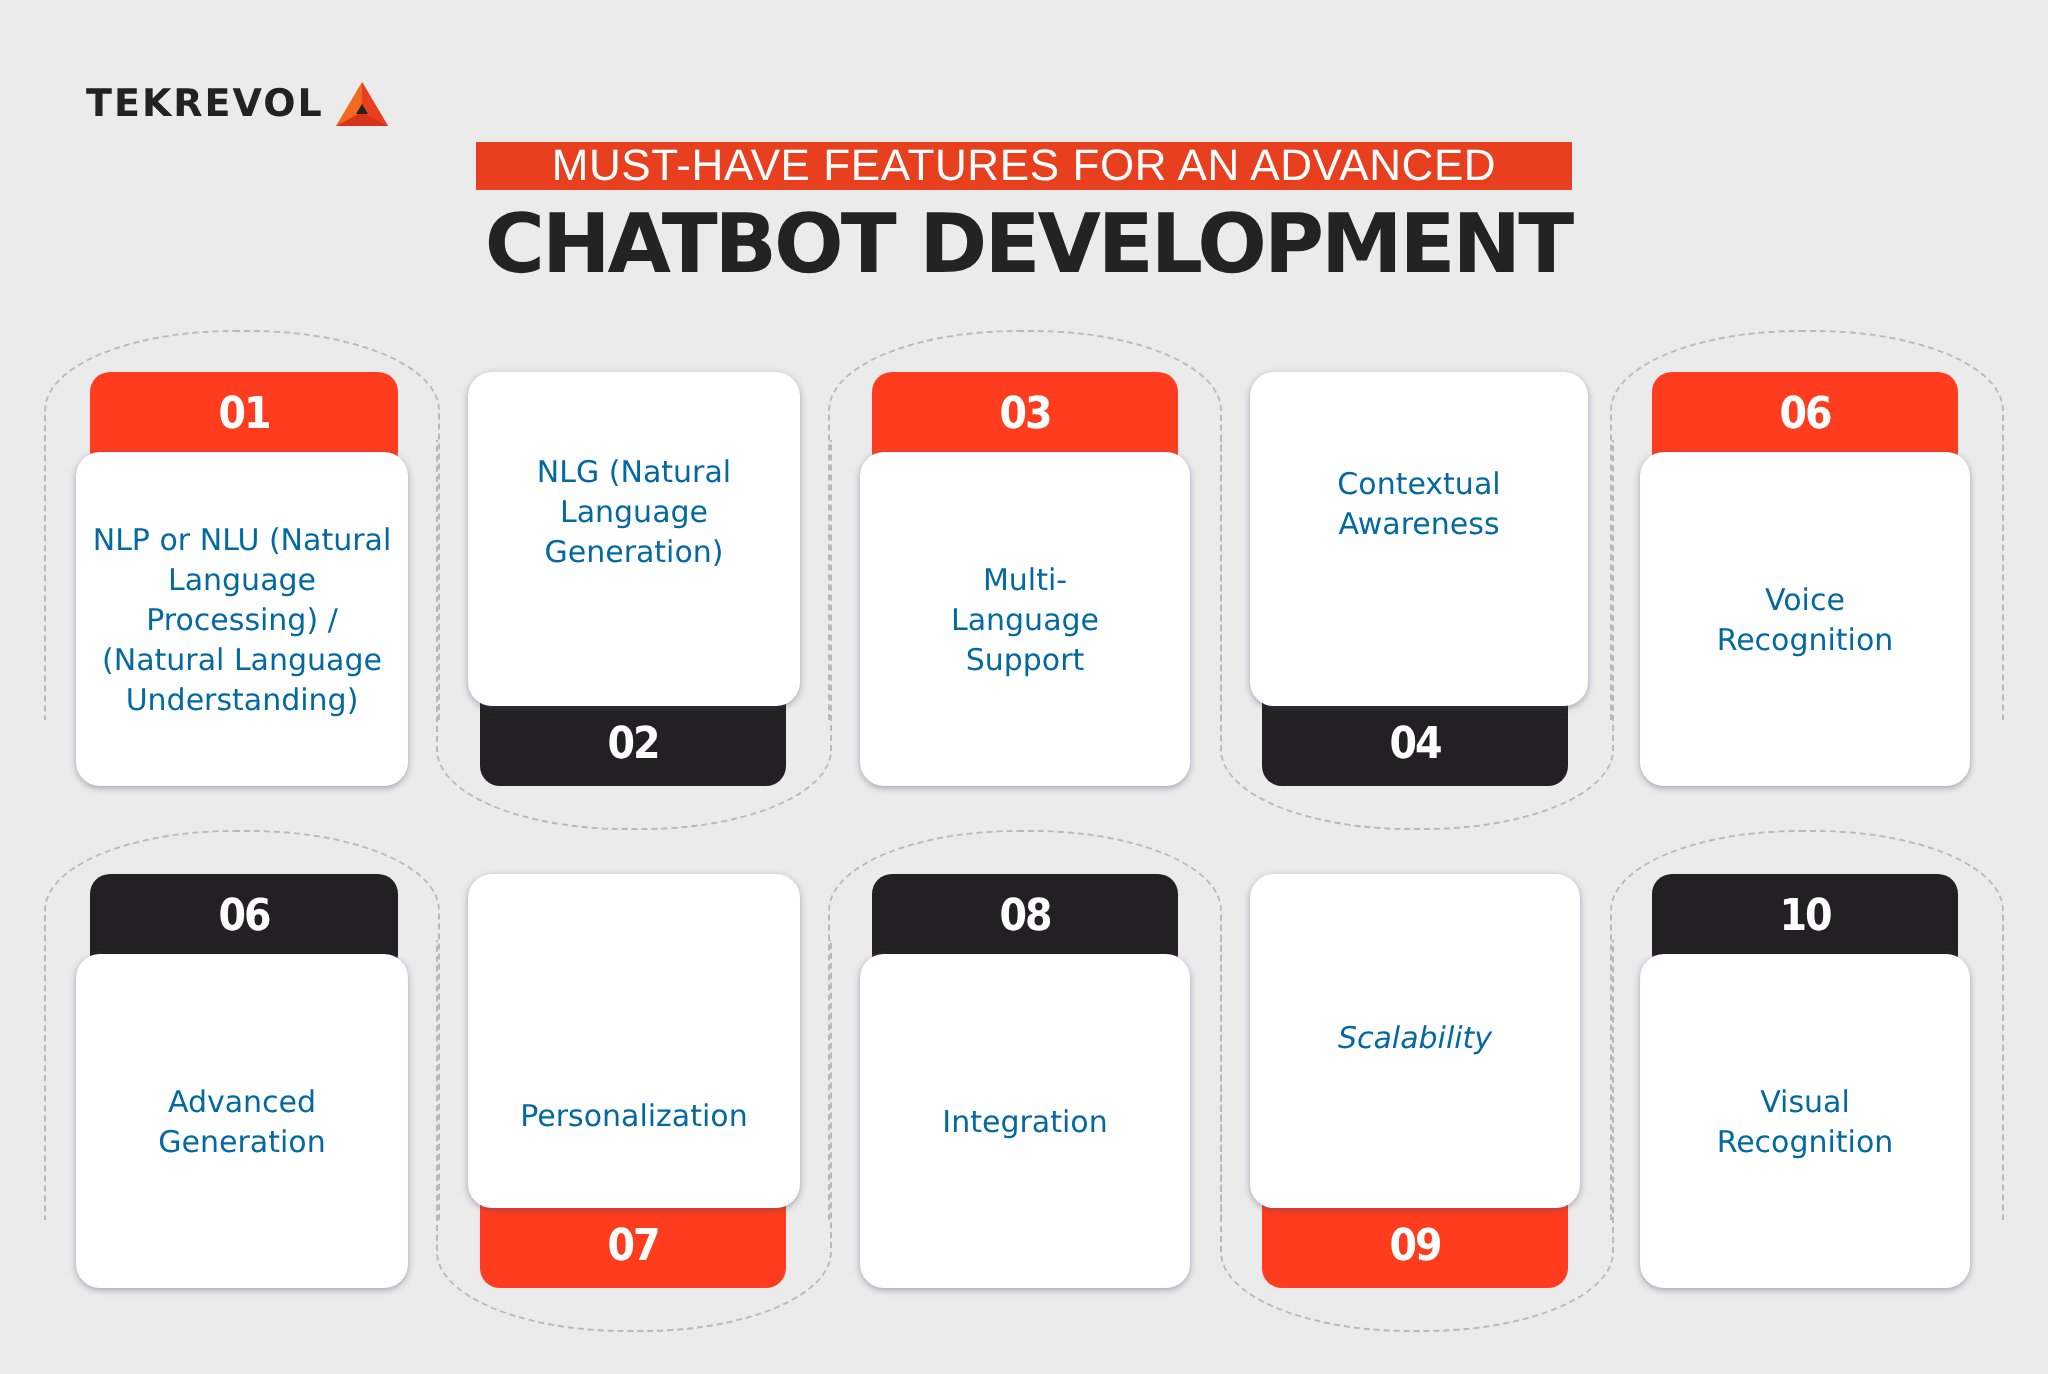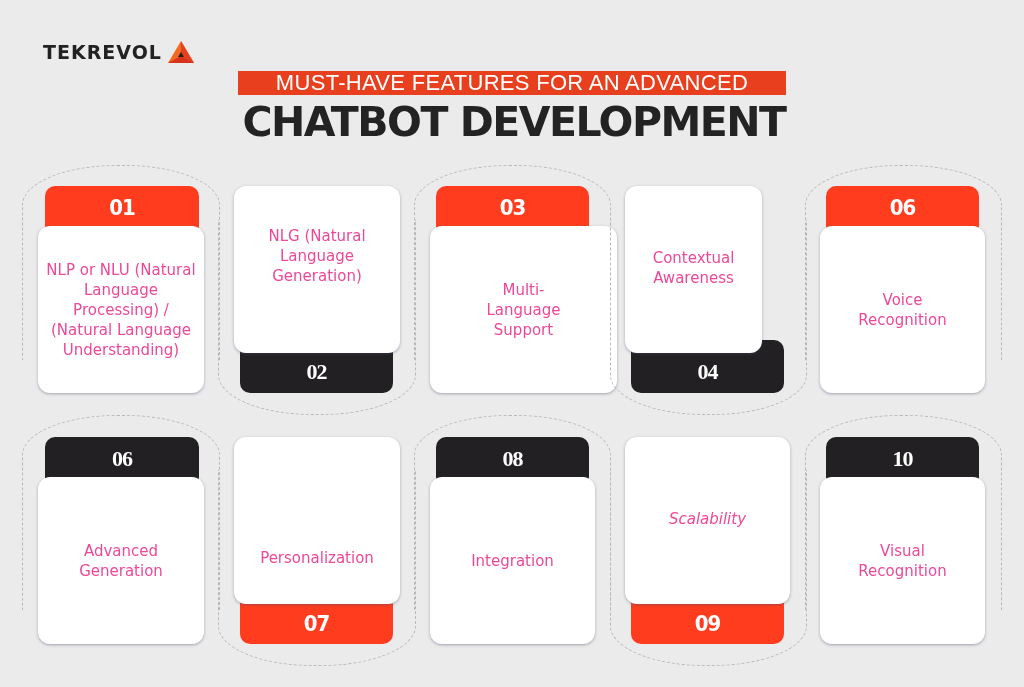--- a/index.html
+++ b/index.html
@@ -13,26 +13,26 @@
   .subtitle-band { position: absolute; left: 238px; top: 71px; width: 548px; height: 24px; background: #e8401f; display: flex; align-items: center; justify-content: center; }
   .subtitle-text { color: #fff; font-size: 22px; font-weight: normal; letter-spacing: 0.3px; line-height: 1; font-family: "Liberation Sans", sans-serif; }
   .title { position: absolute; left: 229px; top: 97px; width: 570px; text-align: center; font-family: "DejaVu Sans", sans-serif; font-weight: bold; font-size: 41px; color: #232323; letter-spacing: -1.5px; line-height: 50px; }
 
   .arch { position: absolute; border: 1px dashed #b9b9b9; }
   .arch.top { border-bottom: none; border-radius: 95px 95px 0 0 / 40px 40px 0 0; }
   .arch.bottom { border-top: none; border-radius: 0 0 95px 95px / 0 0 40px 40px; }
 
   .tab { position: absolute; border-radius: 10px; display: flex; justify-content: center; color: #fff; font-family: "DejaVu Sans Condensed", "DejaVu Sans", sans-serif; font-weight: bold; font-size: 22px; letter-spacing: -1px; }
   .tab.red { background: #ff3d1e; }
-  .tab.dark { background: #222022; font-family: Liberation Serif, serif; }
+  .tab.dark { background: #222022; }
   .tab.up { align-items: flex-start; padding-top: 9px; }
   .tab.down { align-items: flex-end; padding-bottom: 8px; }
 
   .card { position: absolute; background: #fff; border-radius: 12px; box-shadow: 0 1px 3px rgba(70,70,110,0.45); display: flex; align-items: center; justify-content: center; text-align: center; padding: 6px 8px; }
-  .card-text { font-family: "DejaVu Sans", sans-serif; font-size: 15px; line-height: 20px; color: #ec4899; }
+  .card-text { font-family: "DejaVu Sans", sans-serif; font-size: 15px; line-height: 20px; color: #0369a1; }
   .card.top-align { align-items: flex-start; }
 </style>
 </head>
 <body>
 
 <div class="logo">
   <span class="logo-text">TEKREVOL</span>
   <svg class="logo-icon" viewBox="0 0 26 22">
     <polygon points="13,0 26,22 0,22" fill="#f26a21"></polygon>
     <polygon points="13,0 26,22 13,15" fill="#e8401f"></polygon>
@@ -59,29 +59,29 @@
   <span>02</span>
 </div>
 <div class="card top-align" style="left:234px;top:186px;width:166px;height:167px;padding-top:40px;">
   <span class="card-text">NLG (Natural Language Generation)</span>
 </div>
 
 <div class="arch top" style="left:414px;top:165px;width:197px;height:195px;"></div>
 <div class="tab red up" style="left:436px;top:186px;width:153px;height:50px;">
   <span>03</span>
 </div>
-<div class="card" style="left:430px;top:226px;width:187px;height:167px;">
+<div class="card" style="left:430px;top:226px;width:165px;height:167px;">
   <span class="card-text" style="max-width:100px;">Multi-Language Support</span>
 </div>
 
 <div class="arch bottom" style="left:610px;top:220px;width:197px;height:195px;"></div>
 <div class="tab dark down" style="left:631px;top:340px;width:153px;height:53px;">
   <span>04</span>
 </div>
-<div class="card top-align" style="left:625px;top:186px;width:137px;height:167px;padding-top:62px;">
+<div class="card top-align" style="left:625px;top:186px;width:169px;height:167px;padding-top:46px;">
   <span class="card-text" style="max-width:100px;">Contextual Awareness</span>
 </div>
 
 <div class="arch top" style="left:805px;top:165px;width:197px;height:195px;"></div>
 <div class="tab red up" style="left:826px;top:186px;width:153px;height:50px;">
   <span>06</span>
 </div>
 <div class="card" style="left:820px;top:226px;width:165px;height:167px;">
   <span class="card-text" style="max-width:100px;">Voice Recognition</span>
 </div>

